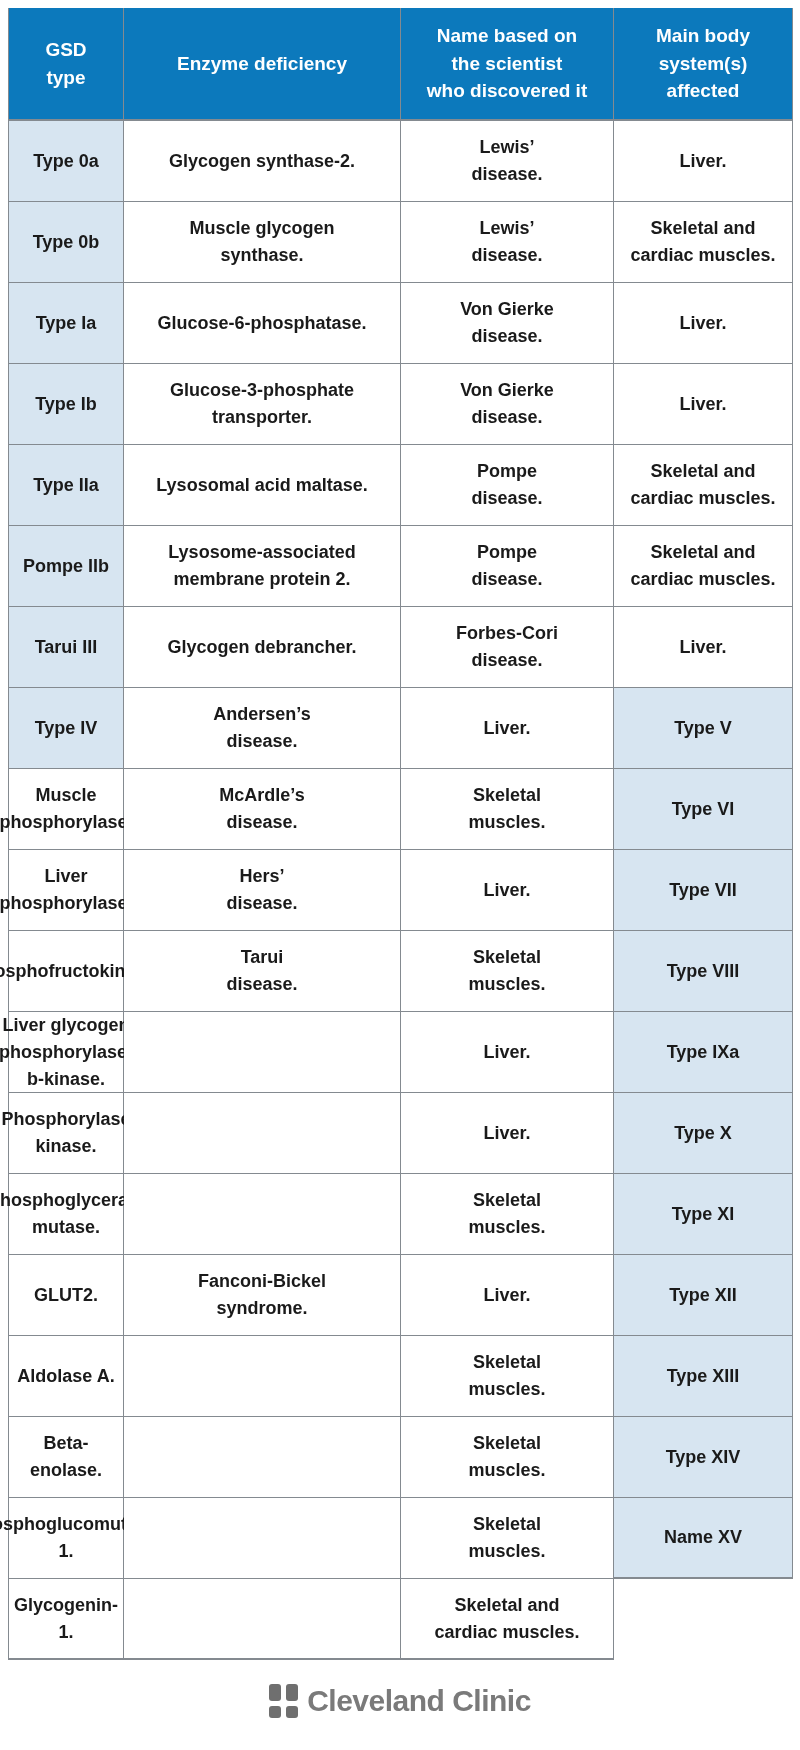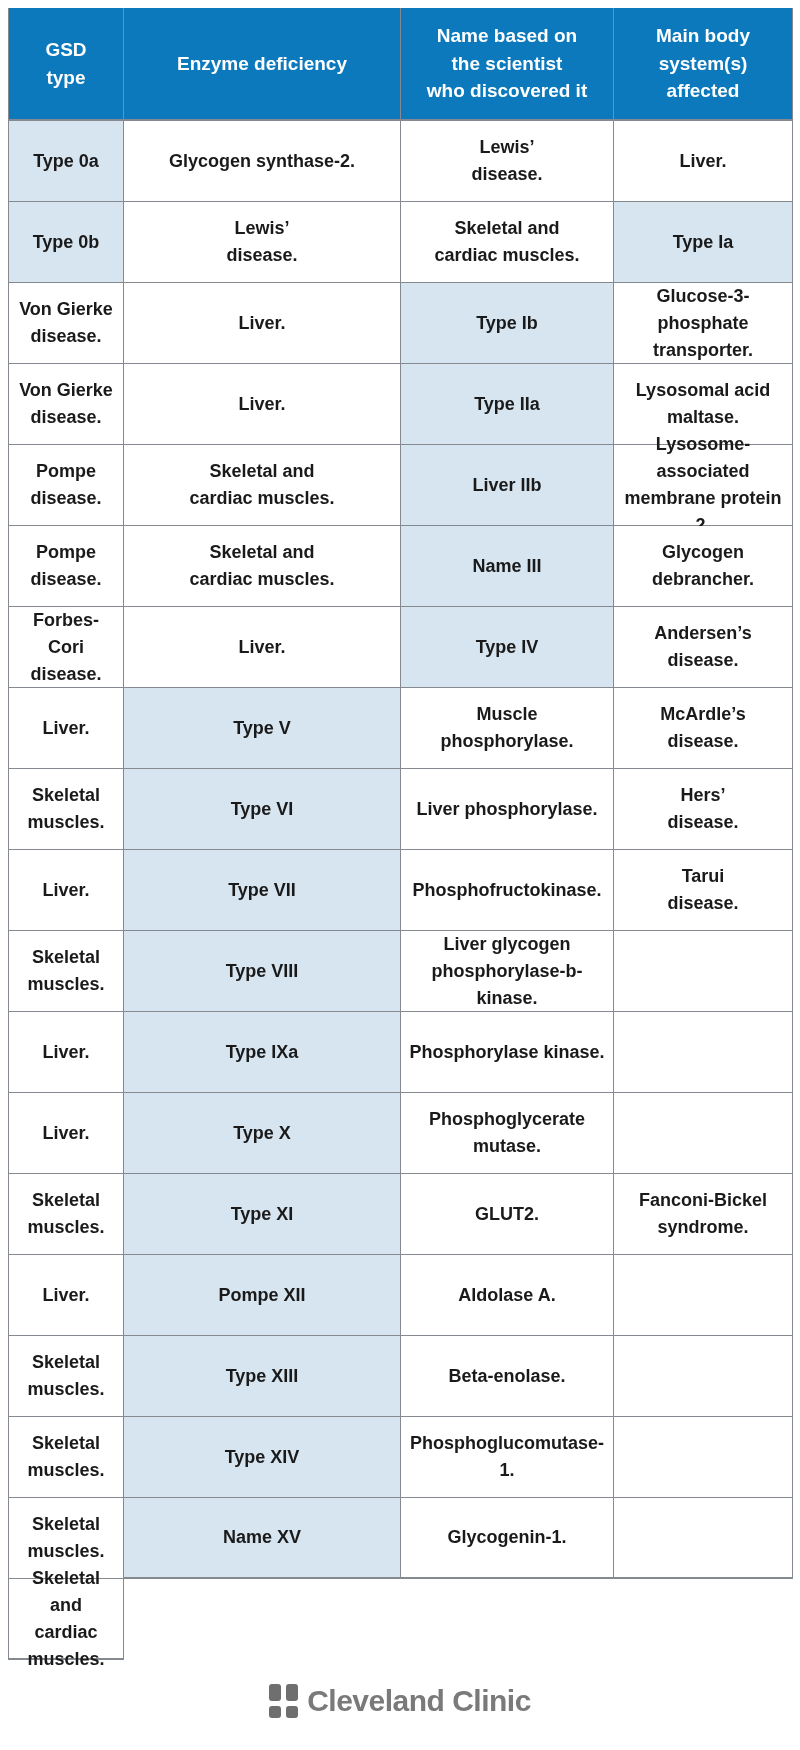--- a/index.html
+++ b/index.html
@@ -77,48 +77,51 @@
     <div class="cell header">Main body
 system(s)
 affected</div>
 
   <div class="cell rowlabel">Type 0a</div>
       <div class="cell">Glycogen synthase-2.</div>
       <div class="cell">Lewis’
 disease.</div>
       <div class="cell">Liver.</div>
       <div class="cell rowlabel">Type 0b</div>
+      <div class="cell">Muscle glycogen
+synthase.</div>
       <div class="cell">Lewis’
 disease.</div>
       <div class="cell">Skeletal and
 cardiac muscles.</div>
       <div class="cell rowlabel">Type Ia</div>
+      <div class="cell">Glucose-6-phosphatase.</div>
       <div class="cell">Von Gierke
 disease.</div>
       <div class="cell">Liver.</div>
       <div class="cell rowlabel">Type Ib</div>
       <div class="cell">Glucose-3-phosphate
 transporter.</div>
       <div class="cell">Von Gierke
 disease.</div>
       <div class="cell">Liver.</div>
       <div class="cell rowlabel">Type IIa</div>
       <div class="cell">Lysosomal acid maltase.</div>
       <div class="cell">Pompe
 disease.</div>
       <div class="cell">Skeletal and
 cardiac muscles.</div>
-      <div class="cell rowlabel">Liver IIb</div>
+      <div class="cell rowlabel">Pompe IIb</div>
       <div class="cell">Lysosome-associated
 membrane protein 2.</div>
       <div class="cell">Pompe
 disease.</div>
       <div class="cell">Skeletal and
 cardiac muscles.</div>
-      <div class="cell rowlabel">Name III</div>
+      <div class="cell rowlabel">Tarui III</div>
       <div class="cell">Glycogen debrancher.</div>
       <div class="cell">Forbes-Cori
 disease.</div>
       <div class="cell">Liver.</div>
       <div class="cell rowlabel">Type IV</div>
       <div class="cell">Andersen’s
 disease.</div>
       <div class="cell">Liver.</div>
       <div class="cell rowlabel">Type V</div>
       <div class="cell">Muscle phosphorylase.</div>
@@ -150,21 +153,21 @@
       <div class="cell">Phosphoglycerate
 mutase.</div>
       <div class="cell"></div>
       <div class="cell">Skeletal
 muscles.</div>
       <div class="cell rowlabel">Type XI</div>
       <div class="cell">GLUT2.</div>
       <div class="cell">Fanconi-Bickel
 syndrome.</div>
       <div class="cell">Liver.</div>
-      <div class="cell rowlabel">Pompe XII</div>
+      <div class="cell rowlabel">Type XII</div>
       <div class="cell">Aldolase A.</div>
       <div class="cell"></div>
       <div class="cell">Skeletal
 muscles.</div>
       <div class="cell rowlabel">Type XIII</div>
       <div class="cell">Beta-enolase.</div>
       <div class="cell"></div>
       <div class="cell">Skeletal
 muscles.</div>
       <div class="cell rowlabel">Type XIV</div>

